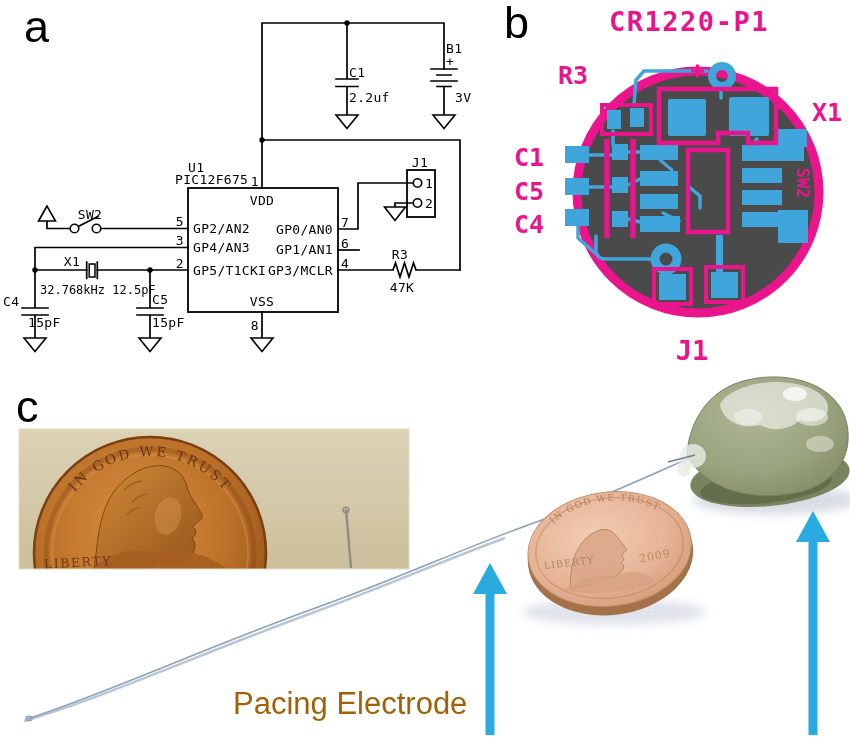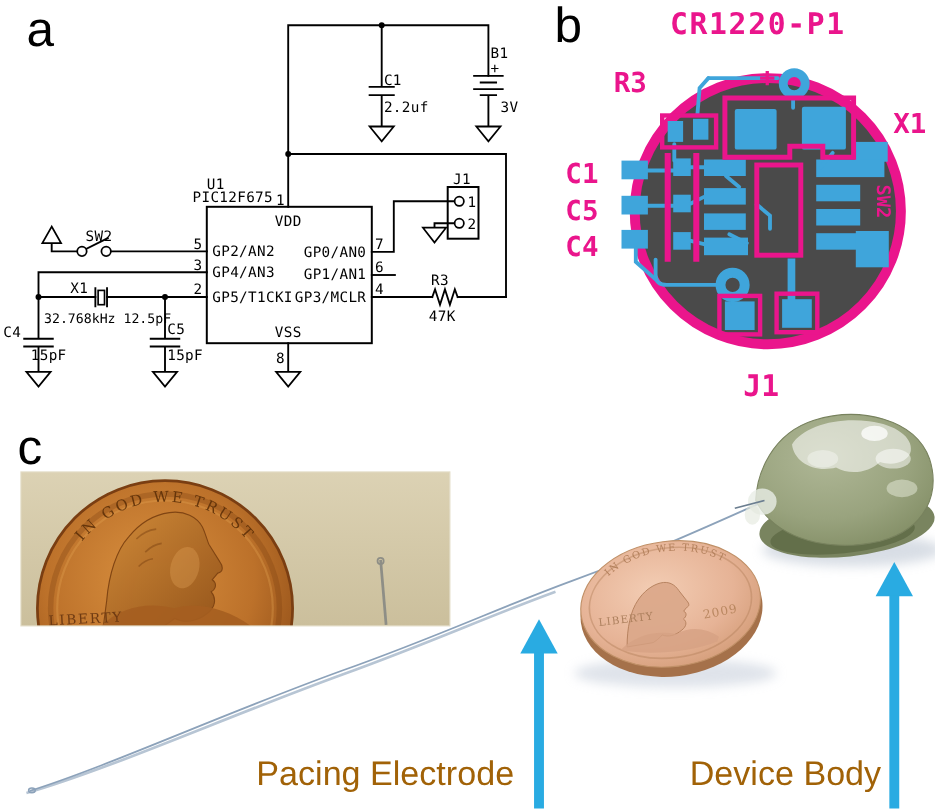--- a/index.html
+++ b/index.html
@@ -309,15 +309,14 @@
       <polygon points="813,511 796,542 830,542" fill="#29ABE2"></polygon>
       <rect x="808.5" y="541" width="9" height="194" fill="#29ABE2"></rect>
     </g>
   </svg>
 
   <div class="panel-letter" style="left:24px;top:4px">a</div>
   <div class="panel-letter" style="left:504px;top:0px">b</div>
   <div class="panel-letter" style="left:16px;top:384px">c</div>
 
   <div class="anno-label" style="left:233px;top:688px">Pacing Electrode</div>
-  <div class="anno-label" style="left:627px;top:688px">Device Body</div>
 
 </div>
 
 </body></html>

